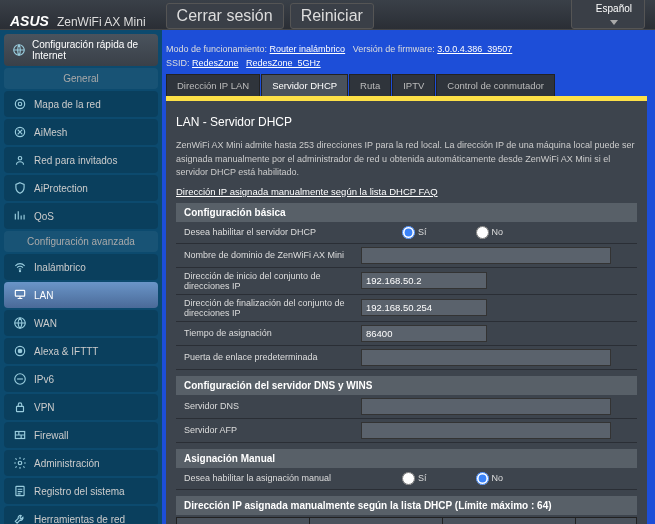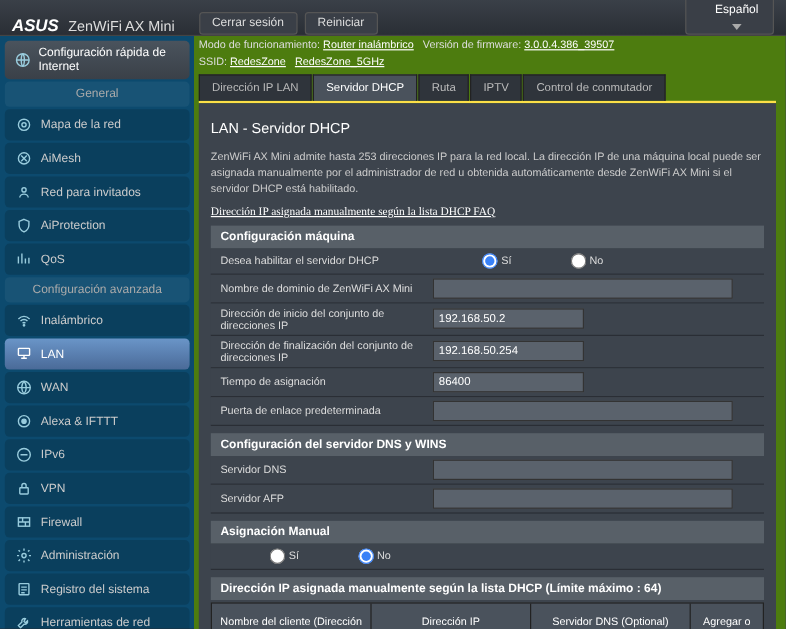--- a/index.html
+++ b/index.html
@@ -1,35 +1,35 @@
 <!DOCTYPE html>
 <html><head>
 <meta charset="utf-8">
 <style>
 * { margin: 0; padding: 0; box-sizing: border-box; font-family: Arial, sans-serif; }
 body { background: #2a2e35; color: #fff; font-size: 11px; width: 655px; height: 524px; overflow: hidden; }
 .top-bar { display: flex; align-items: flex-end; background: linear-gradient(#3a4048,#2a2e35); height: 30px; padding: 0 10px; border-bottom: 1px solid #444; }
 .logo { font-weight: bold; font-size: 14px; font-style: italic; margin-right: 8px; }
 .model { font-size: 12px; color: #ddd; margin-right: 20px; }
-.tbtn { background: #3a3f47; border: 1px solid #555; color: #ddd; padding: 3px 10px; font-size: 10px; border-radius: 3px; margin-right: 6px; cursor: pointer; }
+.tbtn { background: #3a3f47; border: 1px solid #555; color: #ddd; padding: 3px 10px; font-size: 16px; border-radius: 3px; margin-right: 6px; cursor: pointer; }
 .lang { margin-left: auto; background: #3a3f47; border: 1px solid #555; padding: 3px 12px 3px 24px; border-radius: 3px; font-size: 10px; cursor: pointer; display: flex; align-items: center; gap: 6px; flex-direction: column; }
 .app-btn { background: #4a8;  color: #fff; padding: 2px 6px; border-radius: 2px; font-size: 9px; margin-right: 6px; }
 .layout { display: flex; height: calc(100% - 30px); }
 .sidebar { width: 162px; background: #0c4a6e; display: flex; flex-direction: column; padding: 4px; gap: 2px; }
 .side-item, .side-head, .quick { display: flex; align-items: center; gap: 6px; padding: 5px 8px; border-radius: 4px; background: rgba(0,0,0,0.15); font-size: 10px; color: #ccc; cursor: pointer; }
 .side-head { justify-content: center; background: rgba(255,255,255,0.05); color: #aaa; cursor: default; }
 .quick { background: linear-gradient(#4a535d,#3a4048); color: #fff; }
 .side-item.active { background: linear-gradient(#6a95c8,#4a6a98); color: #fff; }
 .icon-sm { width: 16px; height: 16px; display: inline-flex; align-items: center; justify-content: center; }
 .icon-sm svg { width: 14px; height: 14px; }
-.main { flex: 1; background: #4d7c0f; padding: 0 8px 0 4px; overflow-y: auto; font-size: 9.5px; }
+.main { flex: 1; background: #1d4ed8; padding: 12px 8px 0 4px; overflow-y: auto; font-size: 9.5px; }
 .meta-row { font-size: 9px; color: #ccc; padding: 2px 0; }
 .meta-row .lbl { color: #ddd; }
 .meta-row .val { color: #fff; text-decoration: underline; }
-.tabs { display: flex; border-bottom: 2px solid #fde047; margin-top: 4px; }
+.tabs { display: flex; border-bottom: 5px solid #fde047; margin-top: 4px; }
 .tab { padding: 5px 10px; font-size: 9.5px; color: #bbb; background: #2f343b; border: 1px solid #222; border-bottom: none; margin-right: 1px; cursor: pointer; }
 .tab.active { background: #4a525c; color: #fff; }
 .content { background: #3d444d; padding: 8px 10px; }
 .h2 { font-size: 12px; color: #fff; padding: 6px 0 10px; }
 .desc { font-size: 9px; color: #ccc; line-height: 1.5; margin-bottom: 6px; }
 .link { color: #fff; text-decoration: underline; }
 .section-h { background: #586068; padding: 4px 8px; font-size: 10px; font-weight: bold; margin-top: 6px; }
 .row { display: flex; align-items: center; border-bottom: 1px solid #2a2e35; padding: 3px 8px; background: #3d444d; min-height: 22px; }
 .row .lbl { width: 177px; font-size: 9px; color: #ddd; }
 .row input[type=text] { background: #5a626c; border: 1px solid #333; color: #fff; padding: 2px 4px; font-size: 9.5px; width: 126px; }
@@ -223,23 +223,23 @@
       <div class="tab">Dirección IP LAN</div>
       <div class="tab active">Servidor DHCP</div>
       <div class="tab">Ruta</div>
       <div class="tab">IPTV</div>
       <div class="tab">Control de conmutador</div>
     </div>
 
     <div class="content">
       <div class="h2">LAN - Servidor DHCP</div>
       <div class="desc">ZenWiFi AX Mini admite hasta 253 direcciones IP para la red local. La dirección IP de una máquina local puede ser asignada manualmente por el administrador de red u obtenida automáticamente desde ZenWiFi AX Mini si el servidor DHCP está habilitado.</div>
-      <a class="link" style="font-family:Liberation Serif, serif">Dirección IP asignada manualmente según la lista DHCP FAQ</a>
-
-      <div class="section-h">Configuración máquina</div>
+      <a class="link" style="font-family:Liberation Sans, sans-serif">Dirección IP asignada manualmente según la lista DHCP FAQ</a>
+
+      <div class="section-h">Configuración básica</div>
       <div class="row">
         <div class="lbl">Desea habilitar el servidor DHCP</div>
         <label class="radio-lbl"><input type="radio" checked="" style=""><span>Sí</span></label>
         <label class="radio-lbl"><input type="radio" style=""><span>No</span></label>
       </div>
       <div class="row">
         <div class="lbl">Nombre de dominio de ZenWiFi AX Mini</div>
         <input type="text" class="empty" value="" style="">
       </div>
       <div class="row">
@@ -264,20 +264,21 @@
         <div class="lbl">Servidor DNS</div>
         <input type="text" class="empty" value="" style="">
       </div>
       <div class="row">
         <div class="lbl">Servidor AFP</div>
         <input type="text" class="empty" value="" style="">
       </div>
 
       <div class="section-h">Asignación Manual</div>
       <div class="row">
+        <div class="lbl">Desea habilitar la asignación manual</div>
         <label class="radio-lbl"><input type="radio" style=""><span>Sí</span></label>
         <label class="radio-lbl"><input type="radio" checked="" style=""><span>No</span></label>
       </div>
 
       <div class="section-h">Dirección IP asignada manualmente según la lista DHCP (Límite máximo : 64)</div>
       <div class="tbl">
         <div class="th">Nombre del cliente (Dirección MAC)</div>
         <div class="th">Dirección IP</div>
         <div class="th">Servidor DNS (Optional)</div>
         <div class="th">Agregar o eliminar</div>

